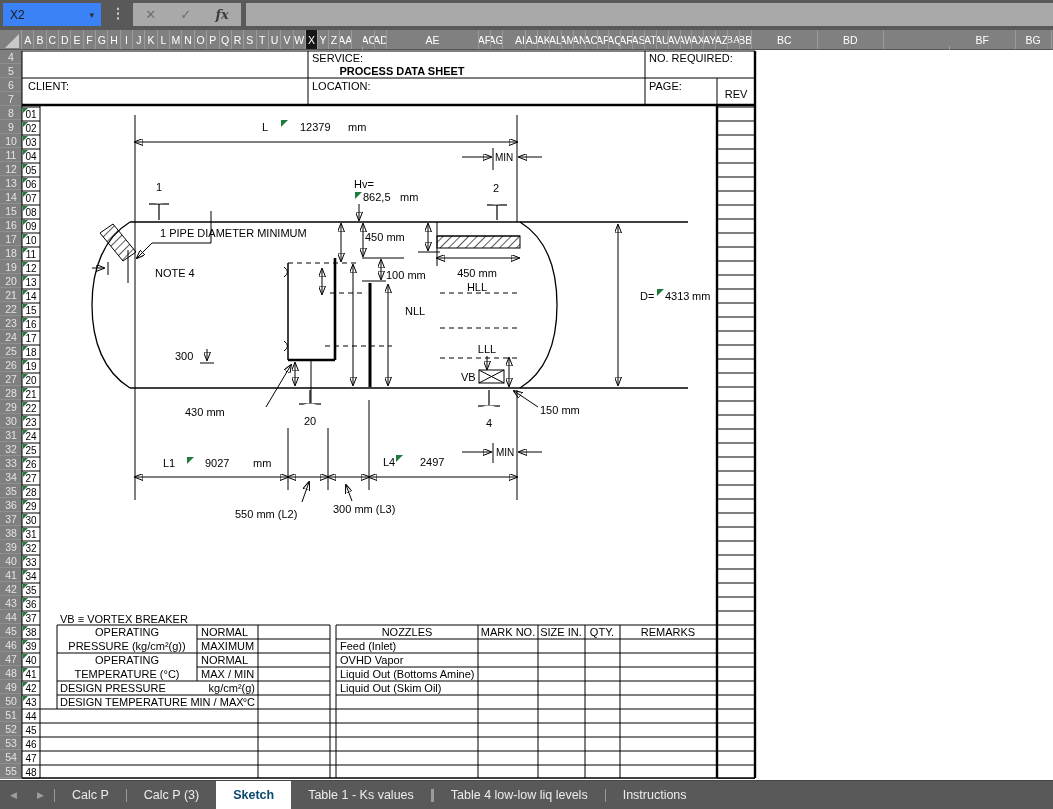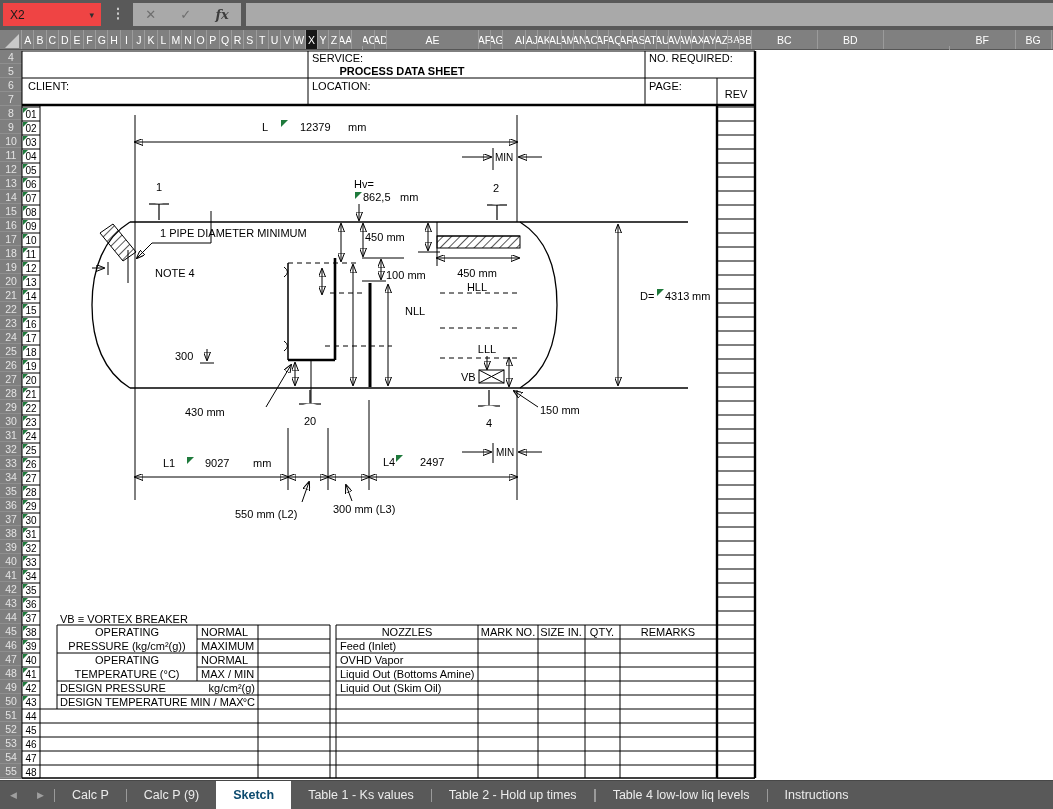--- a/index.html
+++ b/index.html
@@ -1,19 +1,19 @@
 <!DOCTYPE html>
 <html><head>
 <meta charset="utf-8">
 <style>
   html,body{margin:0;padding:0}
   body{width:1053px;height:809px;font-family:"Liberation Sans",sans-serif;background:#fff;overflow:hidden;position:relative}
   
   .topbar{position:absolute;left:0;top:0;width:1053px;height:30px;background:#595959}
-  .namebox{position:absolute;left:3px;top:3px;width:98px;height:23px;background:#ef4444;display:flex;align-items:center;font-size:12px;color:#1a1a1a;padding:0 7px;box-sizing:border-box}
+  .namebox{position:absolute;left:3px;top:3px;width:98px;height:23px;background:#3b82f6;display:flex;align-items:center;font-size:12px;color:#1a1a1a;padding:0 7px;box-sizing:border-box}
   .namebox .dd{margin-left:auto;font-size:9px;color:#2e2e2e}
   .dots{position:absolute;left:111px;top:5px;color:#c9c9c9;font-size:14px;font-weight:bold}
   .fbtns{position:absolute;left:133px;top:3px;width:108px;height:23px;background:#a9a9a9;display:flex;align-items:center;justify-content:space-around;color:#6e6e6e;font-size:13px}
   .fbtns .fx{font-family:"DejaVu Serif",serif;font-style:italic;font-weight:bold;color:#3c3c3c;font-size:13px}
   .fbar{position:absolute;left:246px;top:3px;width:807px;height:23px;background:#a9a9a9}
   
   .colheads{position:absolute;left:0;top:30px;width:1053px;height:20px;background:#808080;display:flex;box-sizing:border-box;border-bottom:1px solid #565656}
   .corner{width:22px;height:19px;position:relative;border-right:1px solid #9d9d9d;box-sizing:border-box;flex:0 0 auto}
   .corner .tri{position:absolute;right:2px;bottom:1px;width:0;height:0;border-left:14px solid transparent;border-bottom:14px solid #c9c9c9}
   .col{height:19px;border-right:1px solid #9b9b9b;color:#fff;font-size:10.5px;display:flex;align-items:center;justify-content:center;box-sizing:border-box;overflow:hidden;white-space:nowrap;flex:0 0 auto}
@@ -597,23 +597,22 @@
     </g>
   </svg>
 </div>
 
 <div class="tabbar" id="tabbar">
   <span class="nav">◀</span>
   <span class="nav">▶</span>
   <span class="tabsep"></span>
 <span class="tab">Calc P</span>
     <span class="tabsep"></span>
-    <span class="tab">Calc P (9)</span>
+    <span class="tab">Calc P (3)</span>
     <span class="tab active">Sketch</span>
     <span class="tab">Table 1 - Ks values</span>
     <span class="tabsep"></span>
-    <span class="tab">Table 2 - Hold up times</span>
     <span class="tabsep"></span>
     <span class="tabsep"></span>
     <span class="tab">Table 4 low-low liq levels</span>
     <span class="tabsep"></span>
     <span class="tab">Instructions</span>
   </div>
 
 </body></html>

